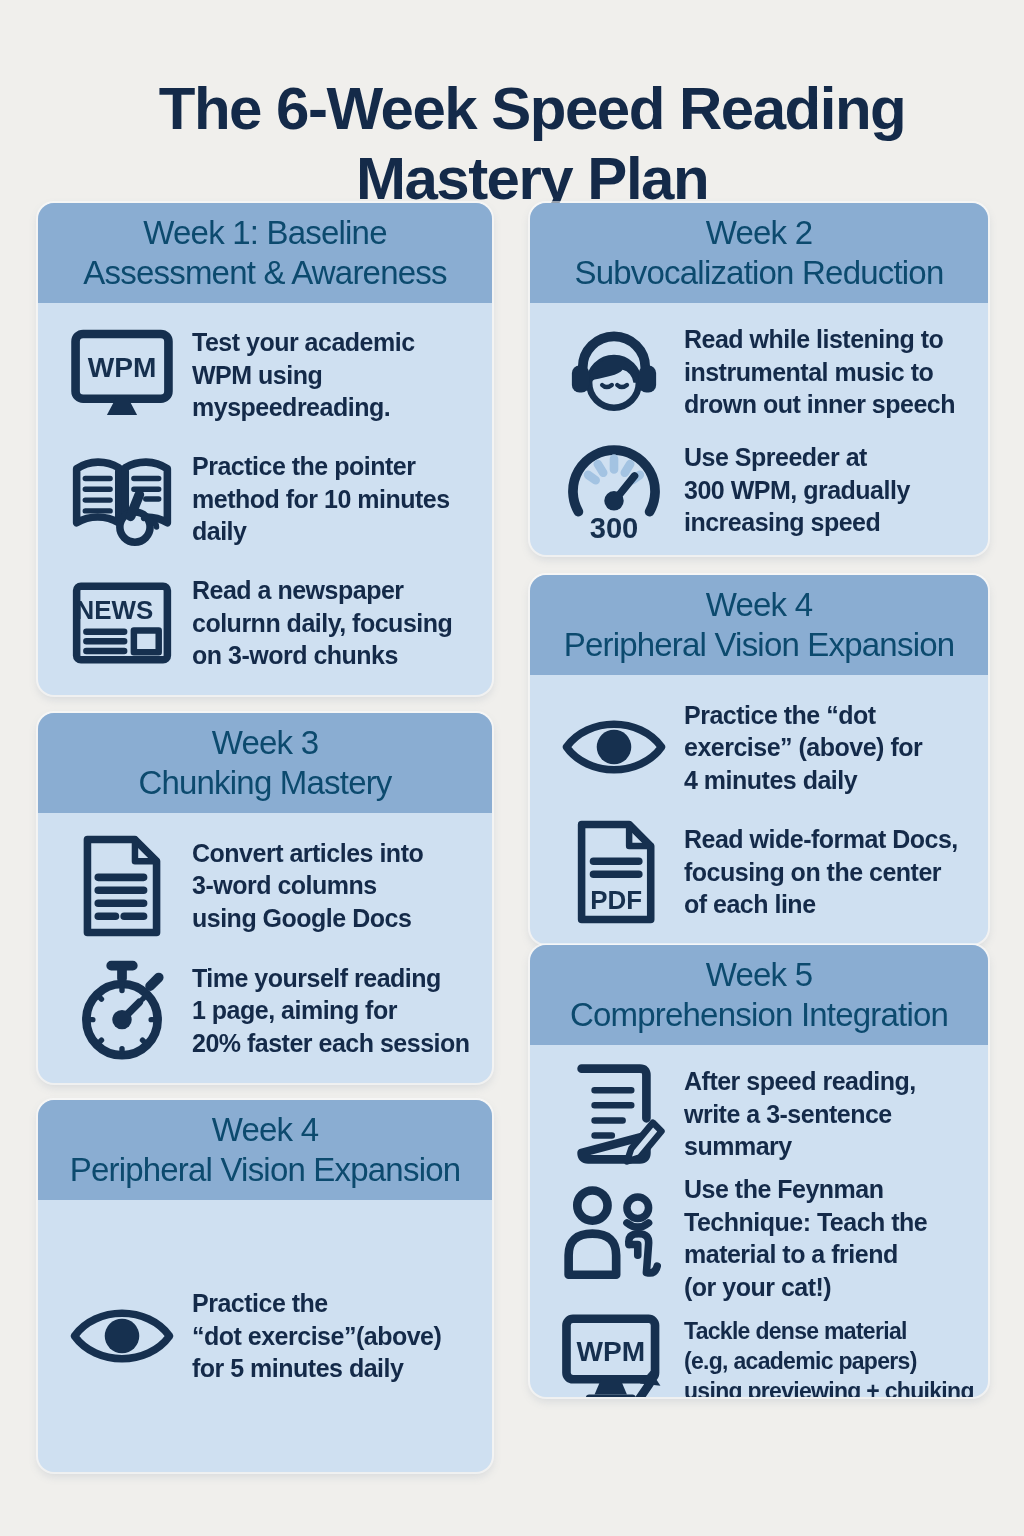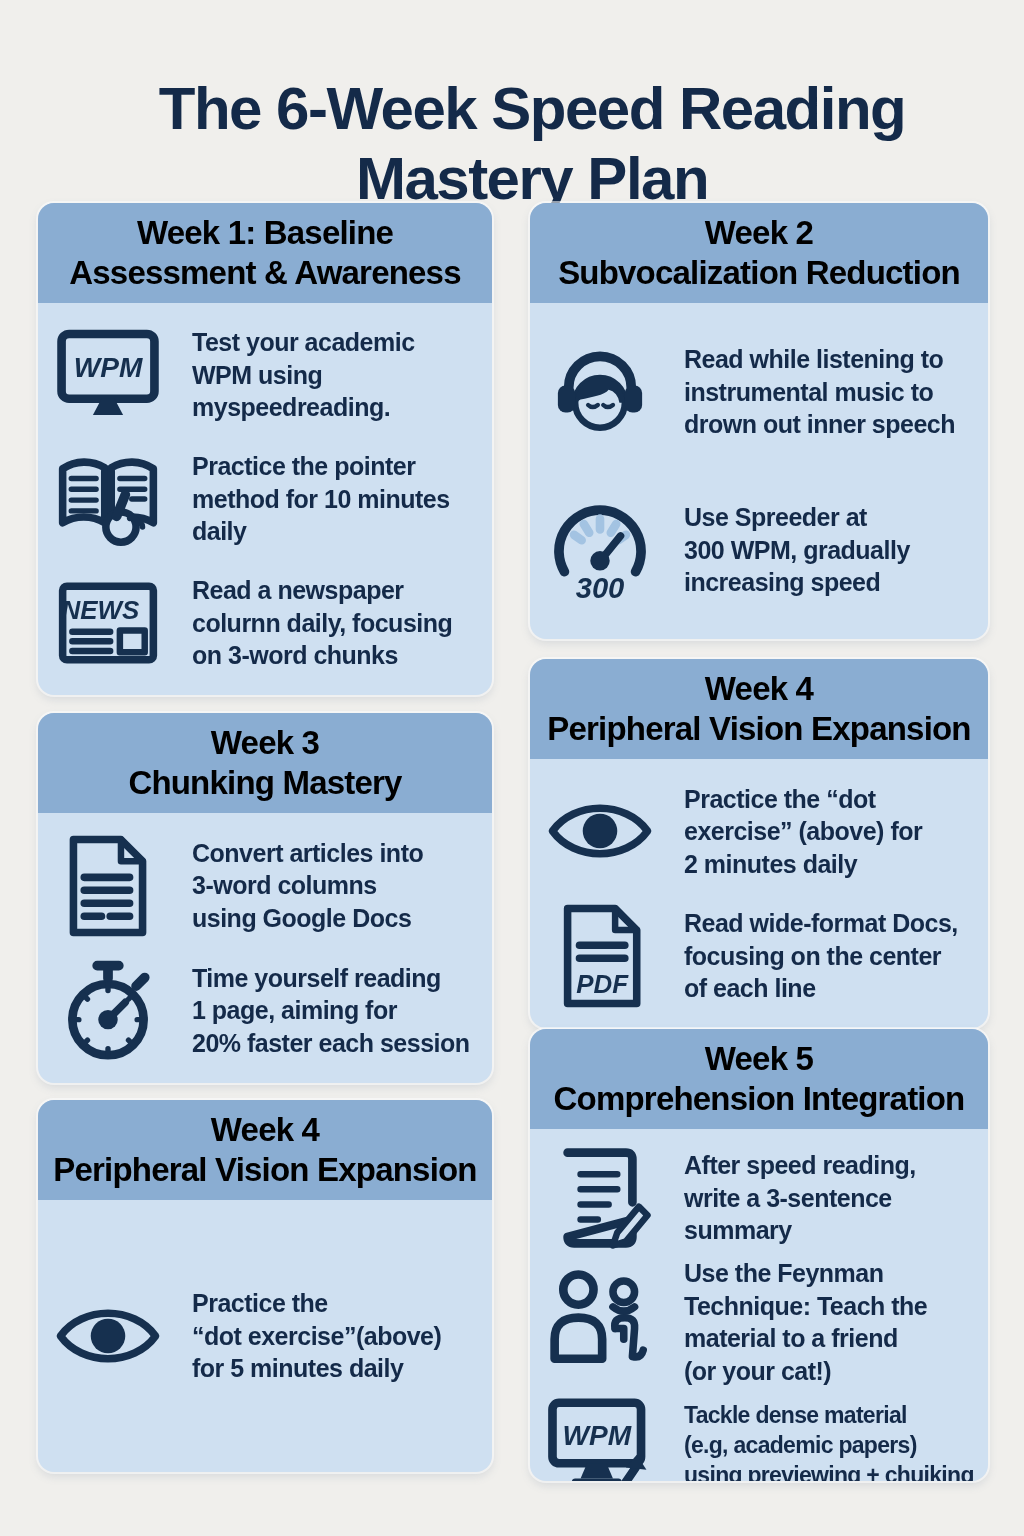--- a/index.html
+++ b/index.html
@@ -28,33 +28,33 @@
     border-radius:16px;
     overflow:hidden;
     display:flex; flex-direction:column;
     box-shadow:0 0 0 2px rgba(255,255,255,0.55), 0 4px 10px rgba(90,110,140,0.18);
   }
   .card-header {
     flex:0 0 100px; height:100px;
     background:#8aadd2;
     display:flex; align-items:center; justify-content:center;
     text-align:center;
-    font-size:33px; font-weight:700; letter-spacing:-0.8px;
-    line-height:1.22; color:#000000;
+    font-size:33px; font-weight:400; letter-spacing:-0.8px;
+    line-height:1.22; color:#0c4a6e;
     white-space:pre-line;
   }
   .card-body {
     flex:1;
     padding:10px 12px 10px 16px;
     display:flex; flex-direction:column; justify-content:space-around;
   }
   .item { display:flex; align-items:center; gap:16px; }
   .icon-box {
     flex:0 0 122px; height:118px;
-    display:flex; align-items:center; justify-content:flex-start;font-style:italic;
+    display:flex; align-items:center; justify-content:flex-end;
   }
   .icon-box svg { width:108px; height:108px; }
   .item-text {
     font-size:25px; font-weight:700; letter-spacing:-0.5px;
     line-height:1.3; color:#142a49;
     white-space:pre-line;
   }
   .item-text.tight { font-size:23px; letter-spacing:-0.7px; }
 
   .ic { stroke:#16304f; fill:none; stroke-linecap:round; stroke-linejoin:round; }
@@ -180,21 +180,21 @@
         </div>
 
 
       </div>
     </section>
 
   </div>
 
   <div class="col col-right">
 
-    <section class="card" style="height:436px">
+    <section class="card" style="height:352px">
       <div class="card-header">Week 2
 Subvocalization Reduction</div>
       <div class="card-body">
 
         <div class="item">
           <div class="icon-box">
             <svg viewBox="0 0 100 100">
               <circle class="ic ic-bgfill" cx="50" cy="60" r="23" stroke-width="6"></circle>
               <path class="ic-fill" d="M27 60 a23 23 0 0 1 46 0 l-5 0 a12 14 0 0 0 -10 -12 c-4 5 -16 7 -26 9 z"></path>
               <path class="ic" d="M39 62 q4 4 9 0 M53 62 q4 4 9 0" stroke-width="4"></path>
@@ -233,21 +233,21 @@
 
         <div class="item">
           <div class="icon-box">
             <svg viewBox="0 0 100 100">
               <path class="ic" d="M6 50 C26 22 74 22 94 50 C74 78 26 78 6 50 Z" stroke-width="7"></path>
               <circle class="ic-fill" cx="50" cy="50" r="16"></circle>
             </svg>
           </div>
           <div class="item-text">Practice the “dot
 exercise” (above) for
-2 minutes daily</div>
+4 minutes daily</div>
         </div>
 
         <div class="item">
           <div class="icon-box">
             <svg viewBox="0 0 100 100">
               <path class="ic" d="M20 6 H64 L84 26 V94 H20 Z" stroke-width="7"></path>
               <path class="ic" d="M64 6 V26 H84" stroke-width="6"></path>
               <path class="ic" d="M31 40 H73 M31 52 H73" stroke-width="7"></path>
               <text class="ic-text" x="52" y="84" font-size="24" text-anchor="middle">PDF</text>
             </svg>

